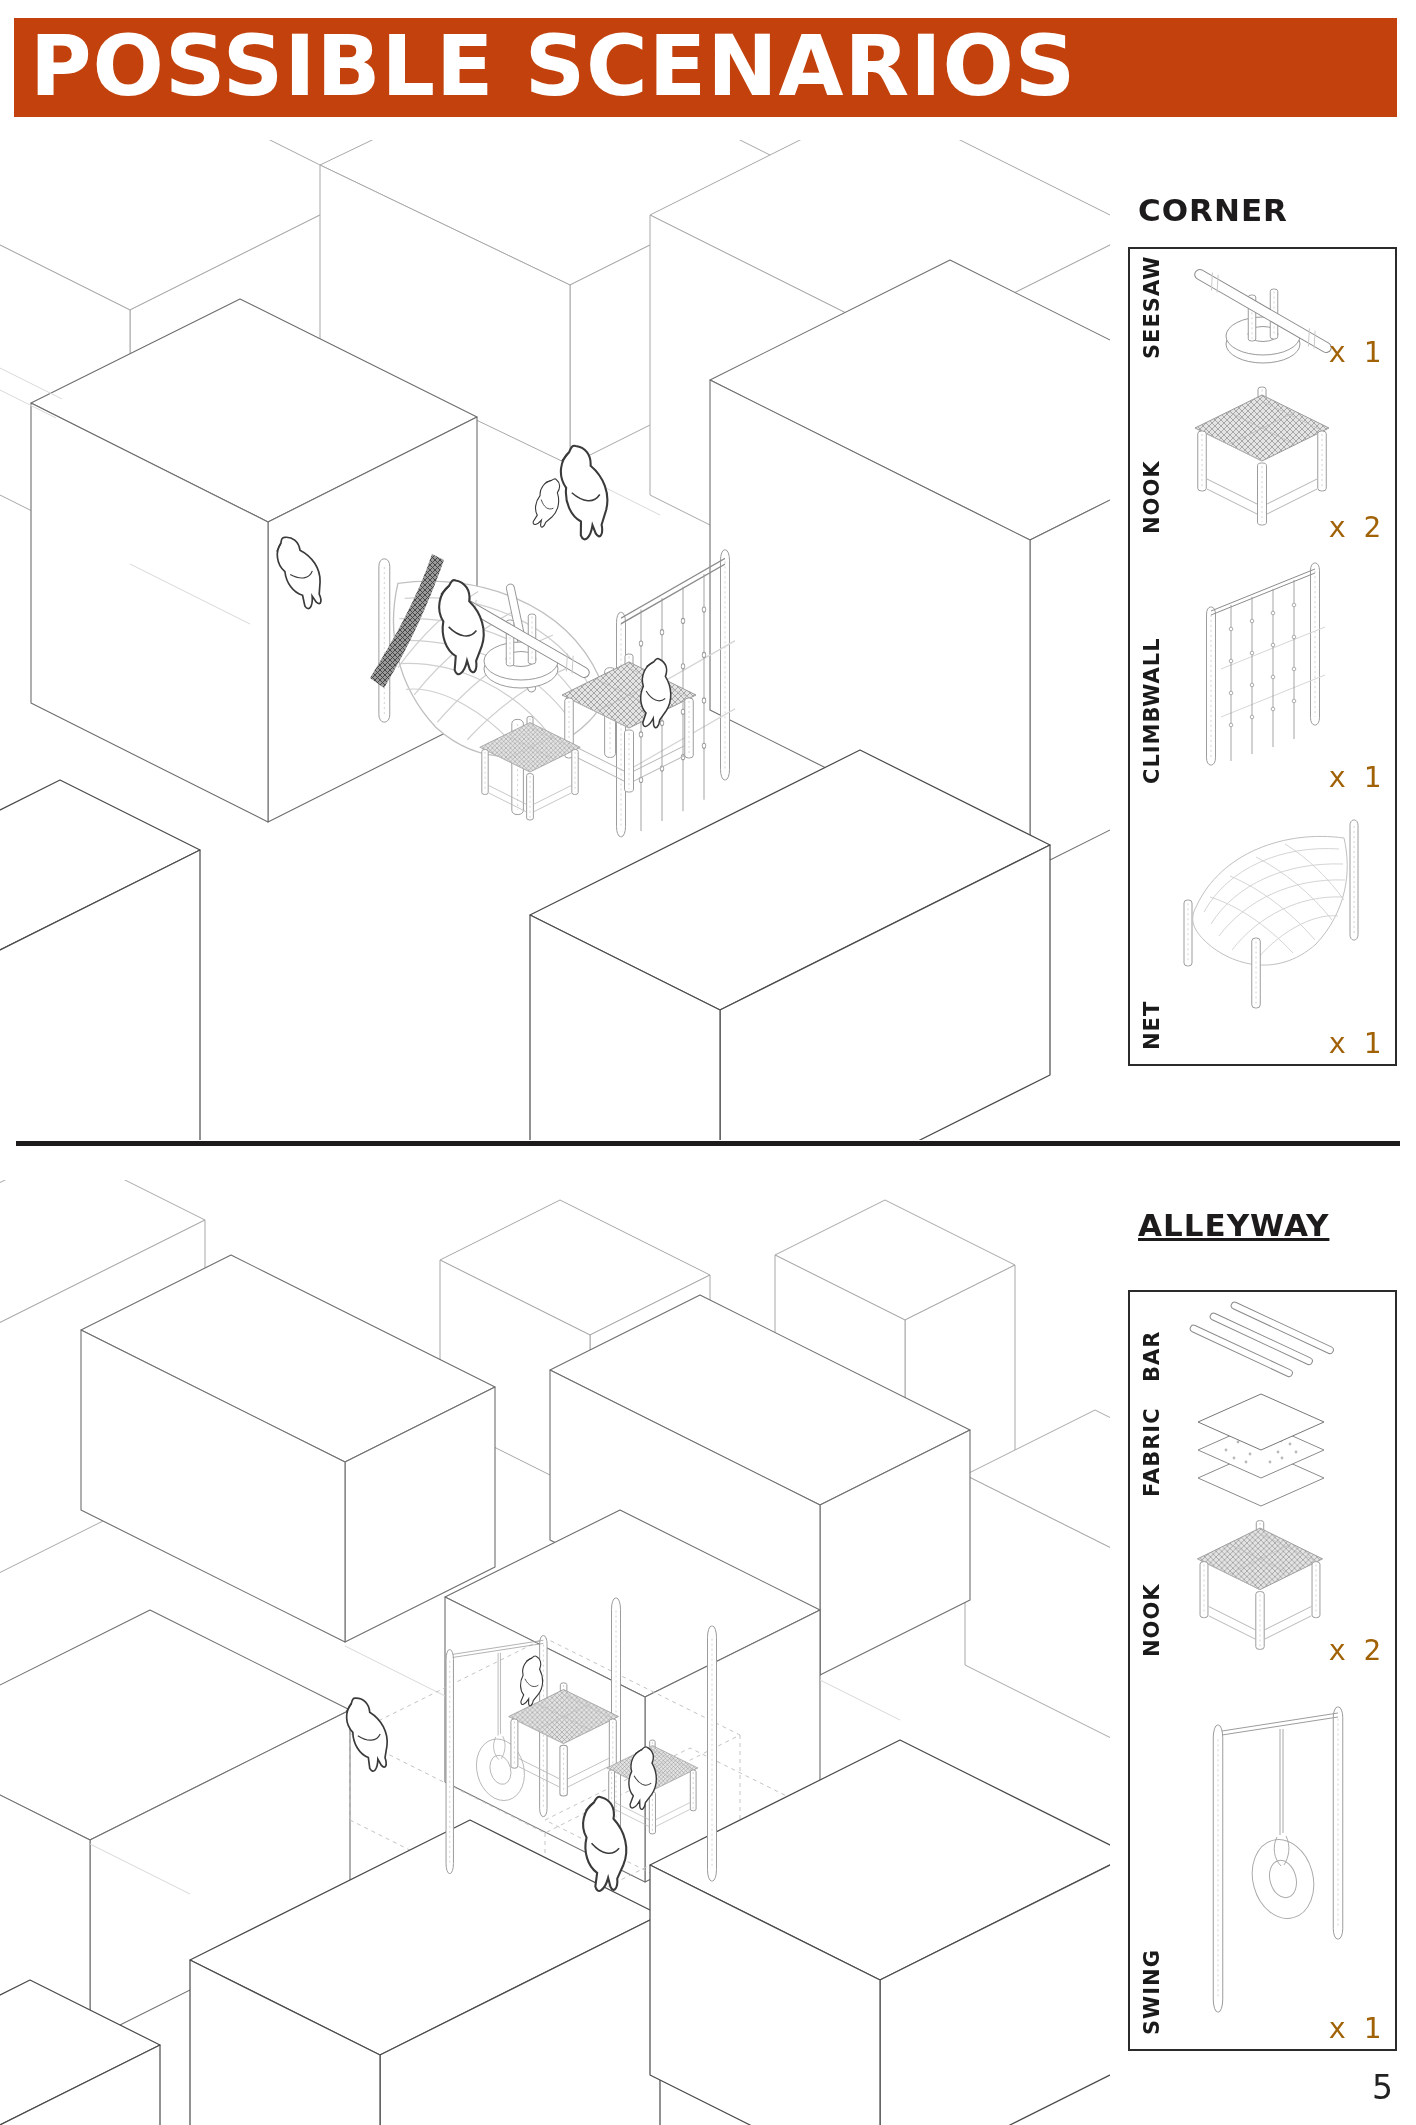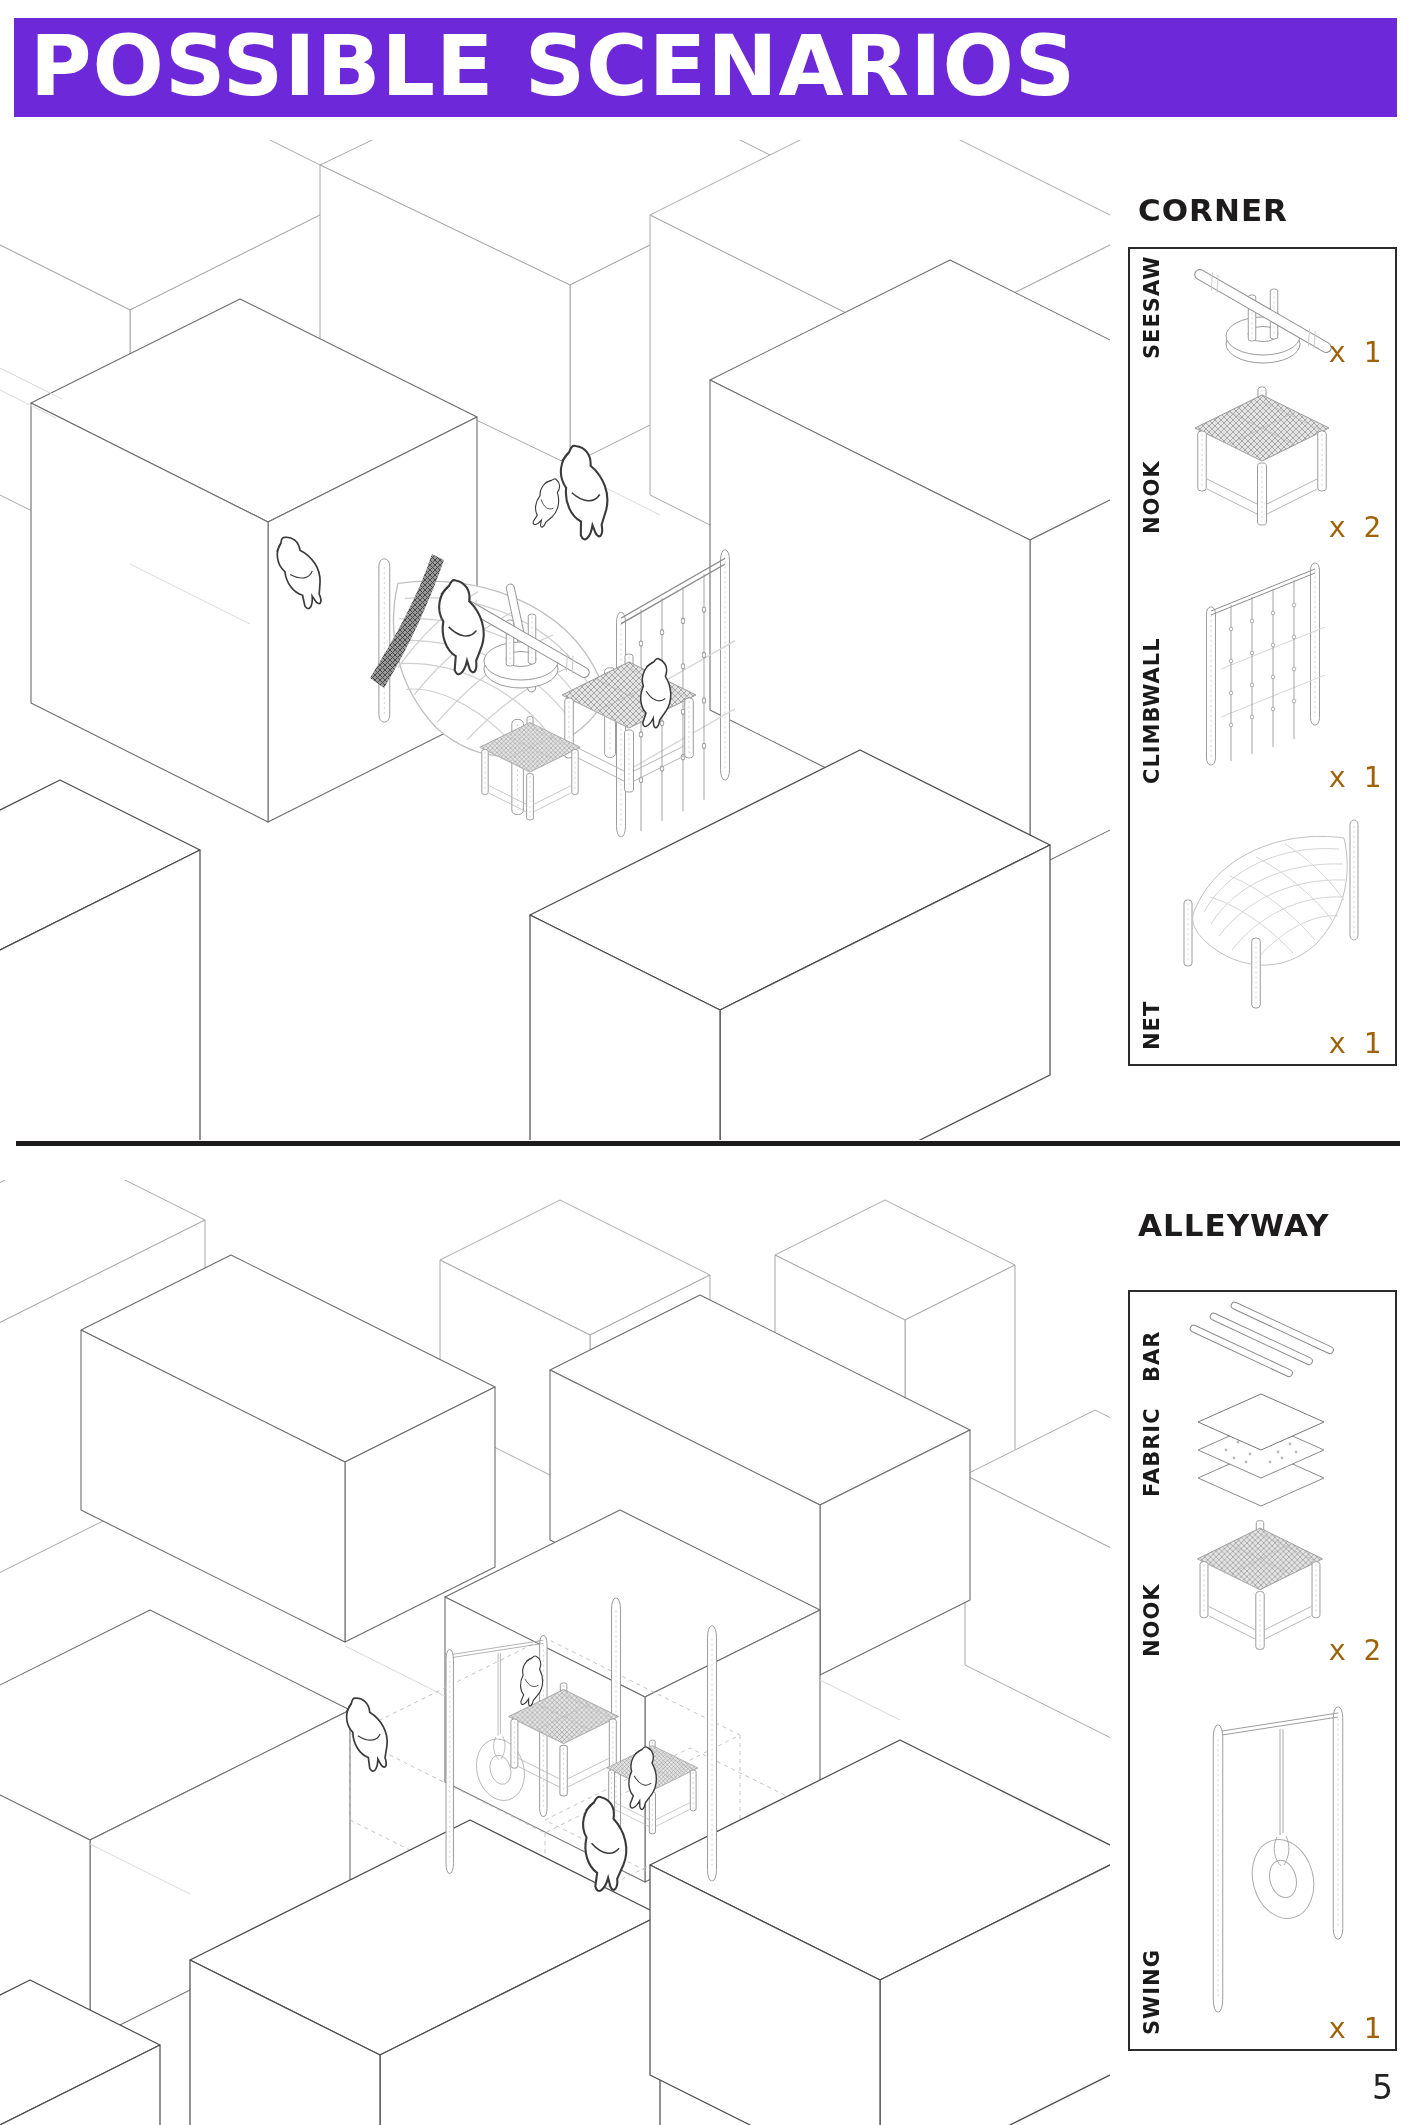--- a/index.html
+++ b/index.html
@@ -1,26 +1,26 @@
 <!DOCTYPE html>
 <html><head>
 <meta charset="utf-8">
 <style>
   html,body{margin:0;padding:0;background:#fff;}
   #page{position:relative;width:1416px;height:2125px;background:#fff;overflow:hidden;
         font-family:"DejaVu Sans","Liberation Sans",sans-serif;color:#1a1a1a;}
   
-  #banner{position:absolute;left:14px;top:18px;width:1383px;height:99px;background:#6d28d9;}
+  #banner{position:absolute;left:14px;top:18px;width:1383px;height:99px;background:#c2410c;}
   #banner h1{margin:0;padding:0 0 0 16px;color:#ffffff;font-size:84px;line-height:97px;
              font-weight:bold;letter-spacing:1px;white-space:nowrap;}
   
   .sec-head{position:absolute;left:1128px;margin:10px;font-size:31px;font-weight:bold;
             letter-spacing:1px;color:#1d1b1c;}
   #head-corner{top:182px;}
-  #head-alley{top:1197px;}
+  #head-alley{top:1197px;text-decoration:underline;}
   
   .legend{position:absolute;left:1128px;width:269px;border:2px solid #2b2b2b;background:#fff;box-sizing:border-box;}
   #legend-corner{top:247px;height:819px;}
   #legend-alley{top:1290px;height:761px;}
   .litem{position:relative;}
   .vlabel{position:absolute;left:10px;bottom:10px;transform-origin:0 100%;
           transform:rotate(-90deg) translateY(100%);font-weight:bold;font-size:21px;
           letter-spacing:1px;color:#1a1a1a;white-space:nowrap;}
   .count{position:absolute;right:14px;bottom:0;font-family:"DejaVu Sans Mono","Liberation Mono",monospace;
          font-size:29px;color:#a16207;}

